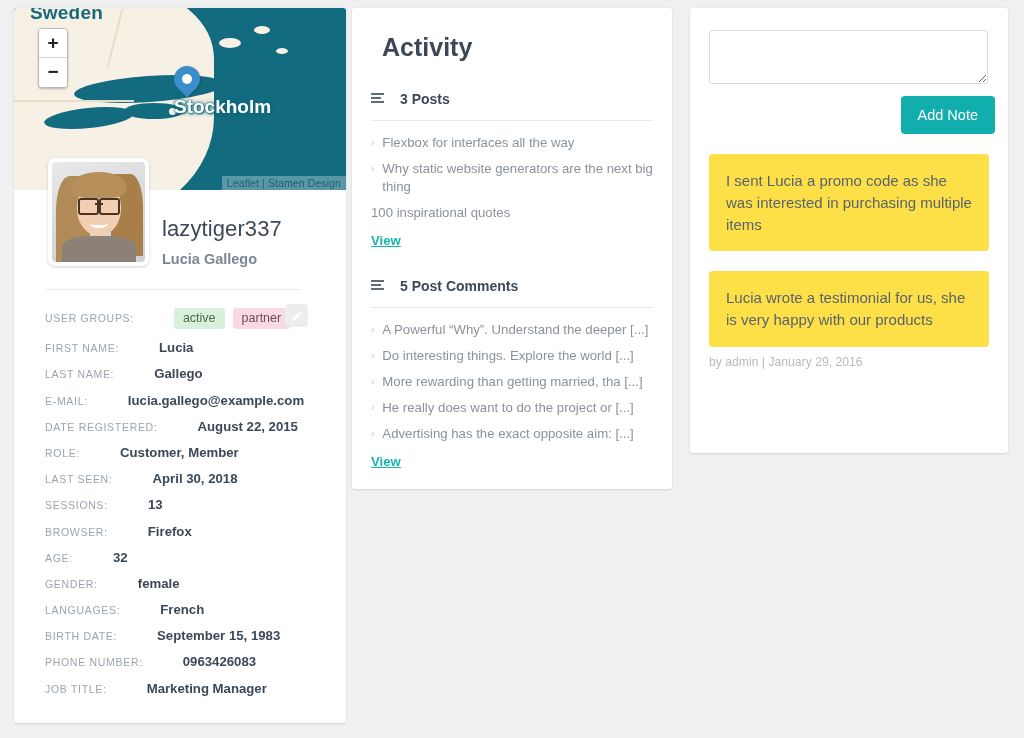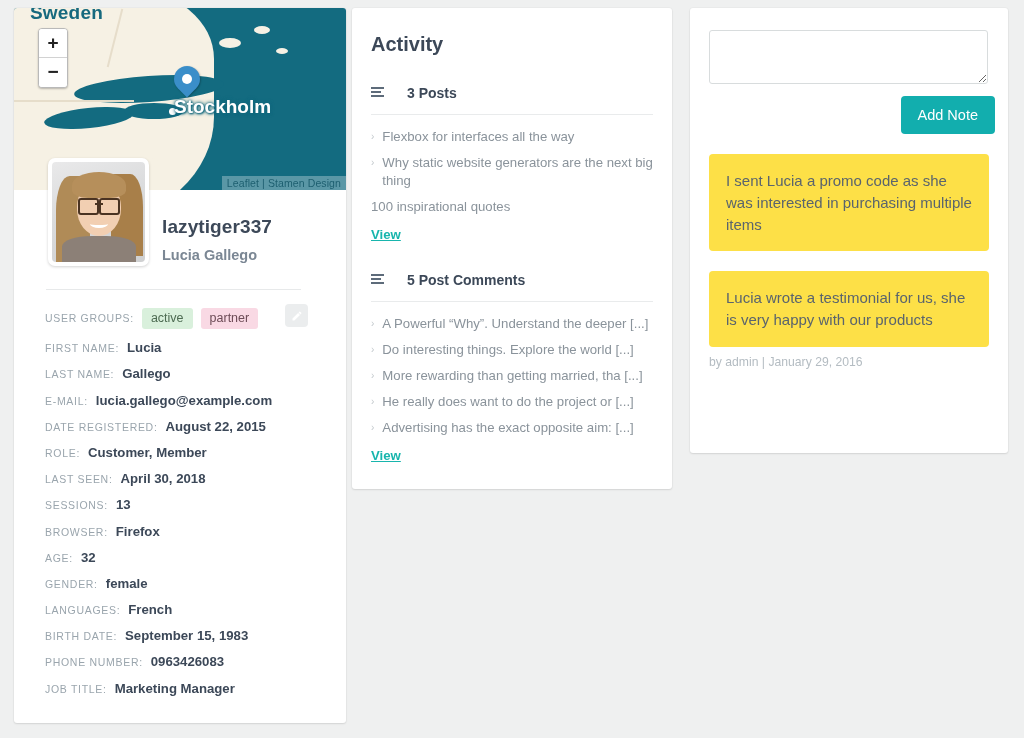--- a/index.html
+++ b/index.html
@@ -114,52 +114,52 @@
   .av-glass:before,.av-glass:after{
     content:"";position:absolute;top:0;width:17px;height:13px;
     border:2px solid #4a3322;border-radius:3px;
   }
   .av-glass:before{left:0;} .av-glass:after{right:0;}
   .av-glass-br{position:absolute;left:17px;top:5px;width:8px;height:2px;background:#4a3322;}
   .av-smile{position:absolute;left:38px;top:58px;width:18px;height:8px;border-bottom:3px solid #fff;border-radius:0 0 50% 50%;}
   .av-body{position:absolute;left:10px;bottom:0;width:74px;height:26px;background:#8c8077;border-radius:40% 40% 0 0;}
 
   .id-block{ position:absolute; left:148px; top:208px; }
-  .username{ font-size:19px; font-weight:bold; color:#3c4858; letter-spacing:.1px; }
+  .username{ font-size:22px; font-weight:normal; color:#3c4858; letter-spacing:.1px; }
   .fullname{ font-size:14.5px; font-weight:bold; color:#7b8794; margin-top:9px; }
 
   .divider{ position:absolute; left:32px; top:281px; width:255px; height:1px; background:#e7e9ea; }
 
   .details{ position:absolute; left:31px; top:300px; right:14px; }
-  .drow{ display:flex; align-items:baseline; margin-bottom:11.2px; }
+  .drow{ display:flex; align-items:baseline; margin-bottom:11.2px;gap:32px; }
   .dlabel{
     font-size:10.5px; color:#9aa5ad; letter-spacing:.7px;
     text-transform:uppercase; white-space:nowrap;
   }
   .dval{ font-size:13.2px; font-weight:bold; color:#3c4858; margin-left:8px; }
 
   .badges{ display:flex; gap:8px; margin-left:8px; }
   .badge{ font-size:12.5px; padding:3px 9px 4px; border-radius:3px; }
   .badge.active{ background:#d9f0dc; color:#4d6b52; }
   .badge.partner{ background:#f9d9e4; color:#6d4c57; }
 
   .edit-btn{
     position:absolute; right:24px; top:-4px;
     width:23px; height:23px; border-radius:4px; background:#ebedee;
     display:flex; align-items:center; justify-content:center; cursor:pointer;
   }
 
   
   #activity-card{ left:352px; top:8px; width:320px; height:481px; }
   .card-title{
-    font-size:20px; font-weight:bold; color:#3c4858;
-    padding:25px 0 0 19px;
+    font-size:25px; font-weight:bold; color:#3c4858;
+    padding:25px 0 0 30px;
   }
   .sect{ padding:0 19px; }
-  .sect-head{ display:flex; align-items:center; gap:23px; margin-top:28px; }
+  .sect-head{ display:flex; align-items:center; gap:16px; margin-top:28px; }
   .sect-head .ttl{ font-size:14px; font-weight:bold; color:#3c4858; }
   .sect-rule{ height:1px; background:#e9ebec; margin-top:12px; }
 
   .alist{ margin-top:13px; }
   .aitem{
     display:flex; gap:8px; font-size:13.2px; color:#8a939b;
     line-height:1.36; margin-bottom:8px;
   }
   .caret{ color:#c3c9cd; font-size:10px; line-height:1.75; flex:none; }
   .aitem.nocaret{ padding-left:0; }

